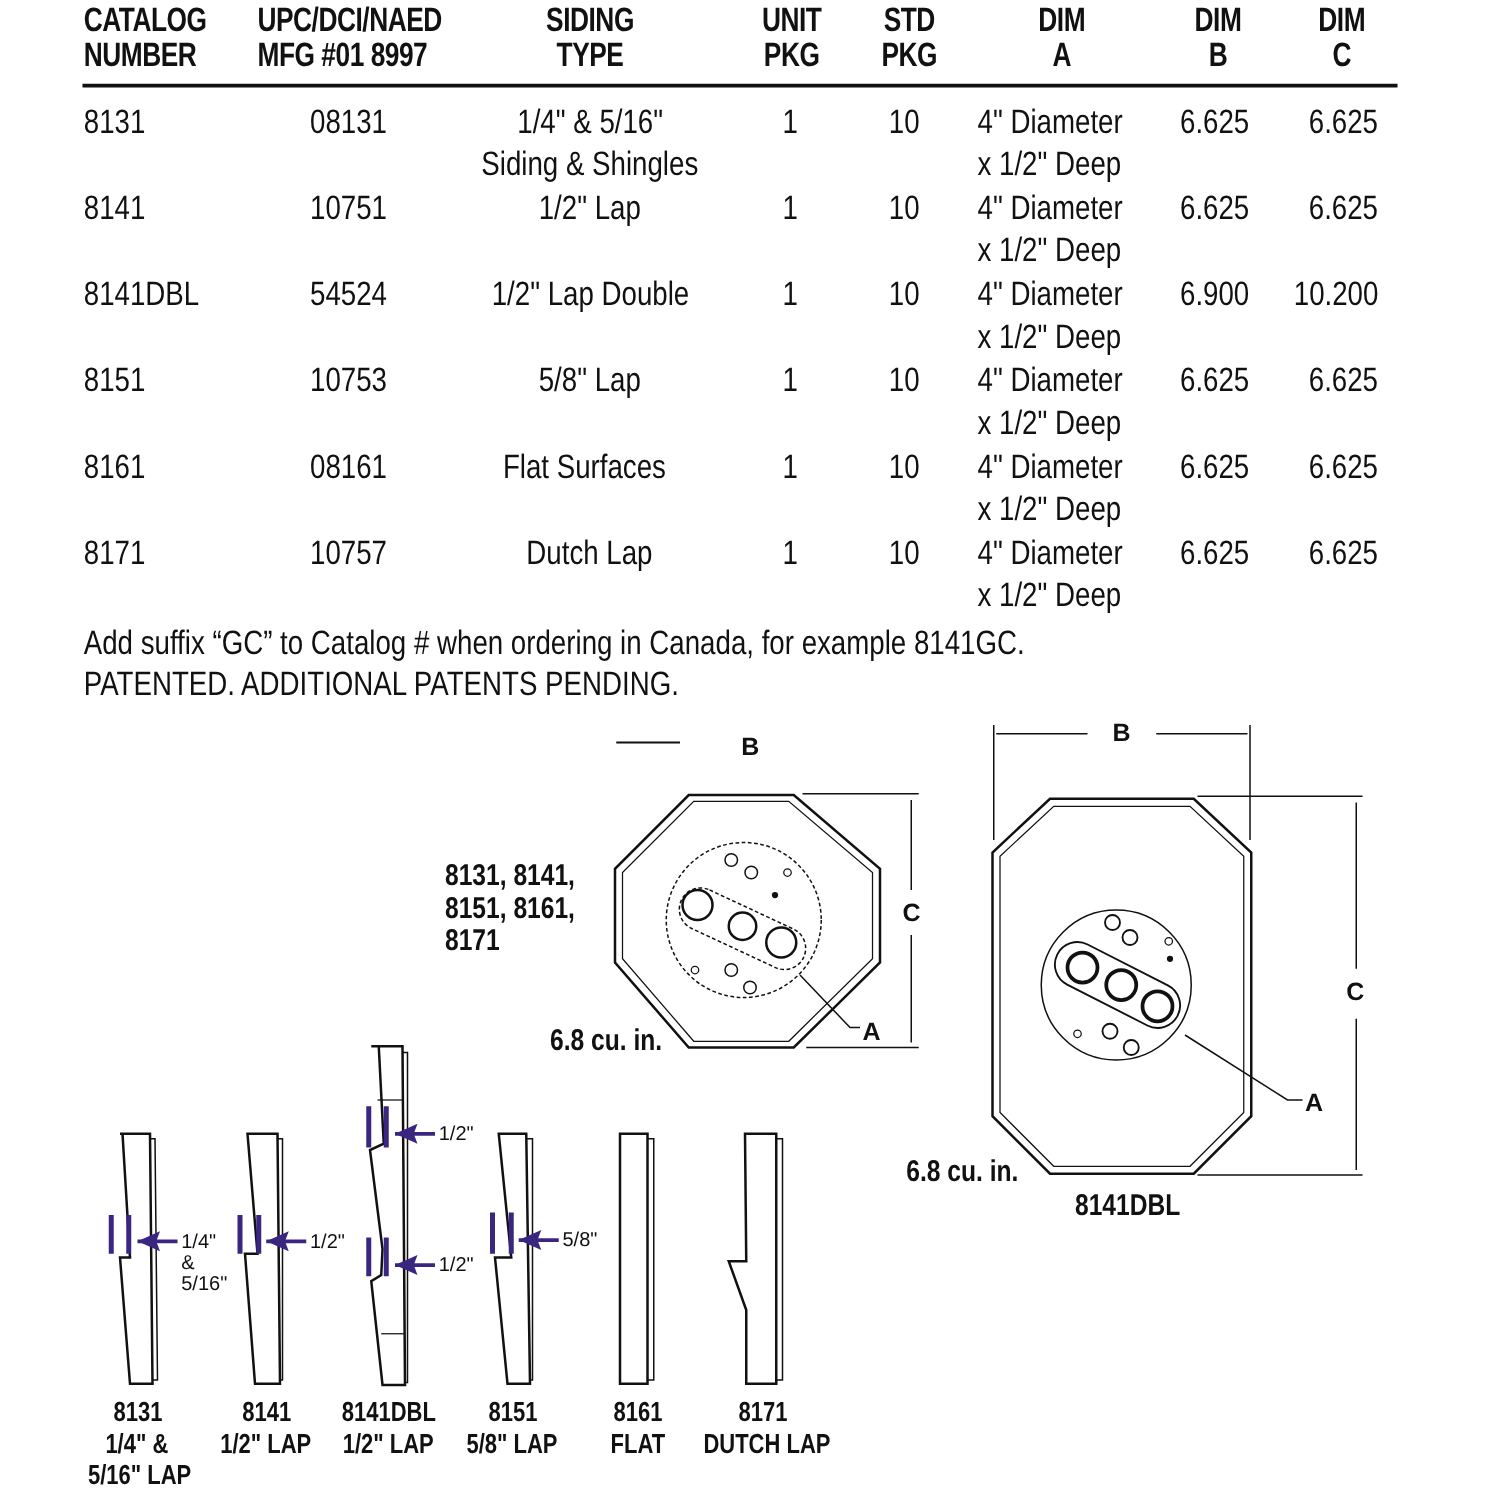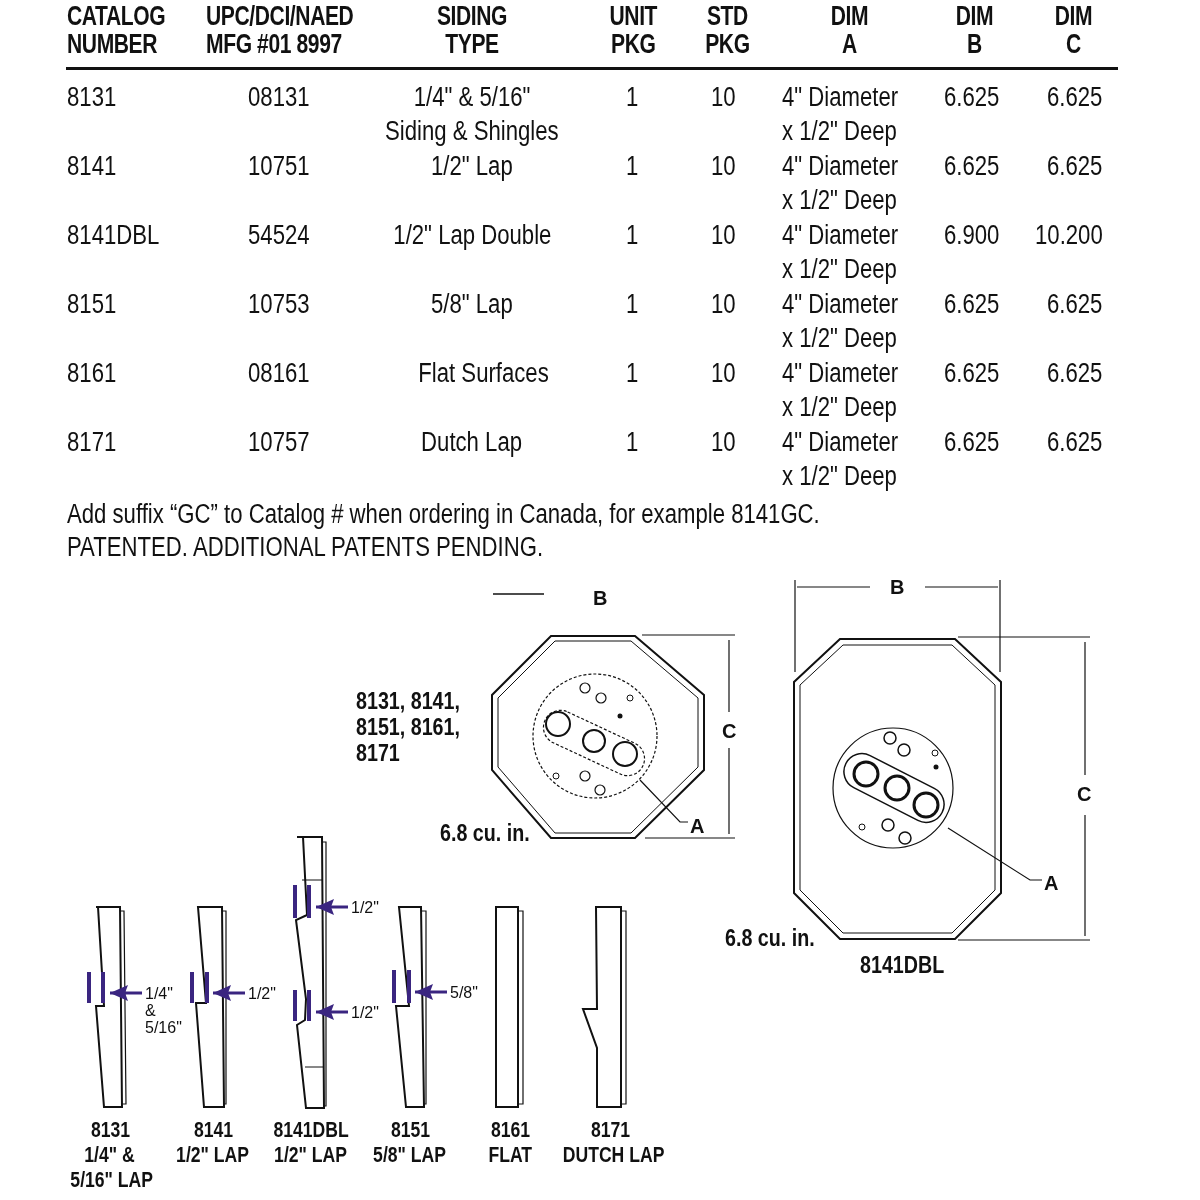--- a/index.html
+++ b/index.html
@@ -102,21 +102,21 @@
   <div class="cell" style="left:711px; top:287px;">10</div>
   <div class="cell" style="left:782px; top:287px;">4" Diameter</div>
   <div class="cell" style="left:782px; top:321px;">x 1/2" Deep</div>
   <div class="cell" style="left:944px; top:287px;">6.625</div>
   <div class="cell" style="left:1047px; top:287px;">6.625</div>
 </div>
 
 <div>
   <div class="cell" style="left:67px; top:356px;">8161</div>
   <div class="cell" style="left:248px; top:356px;">08161</div>
-  <div class="cellc" style="left:334px; top:356px; width:300px;"><span>Flat Surfaces</span></div>
+  <div class="cellc" style="left:318px; top:356px; width:300px;"><span>Flat Surfaces</span></div>
   <div class="cell" style="left:626px; top:356px;">1</div>
   <div class="cell" style="left:711px; top:356px;">10</div>
   <div class="cell" style="left:782px; top:356px;">4" Diameter</div>
   <div class="cell" style="left:782px; top:390px;">x 1/2" Deep</div>
   <div class="cell" style="left:944px; top:356px;">6.625</div>
   <div class="cell" style="left:1047px; top:356px;">6.625</div>
 </div>
 
 <div>
   <div class="cell" style="left:67px; top:425px;">8171</div>

